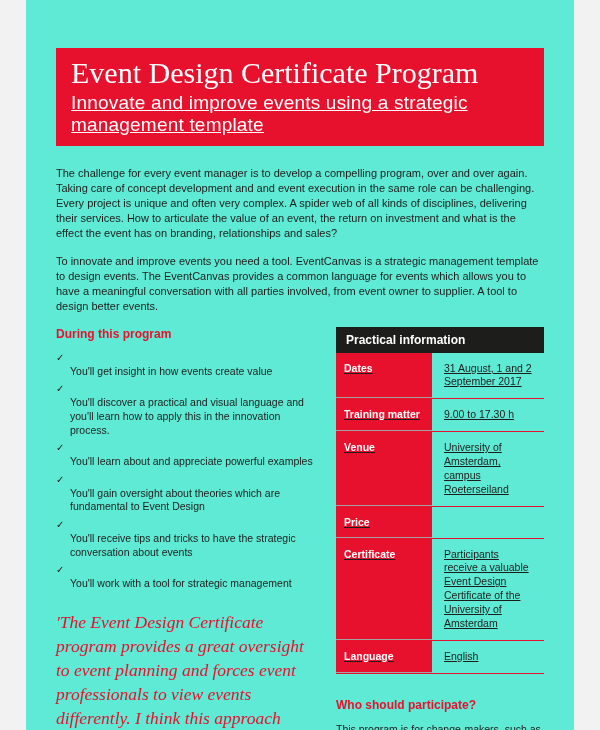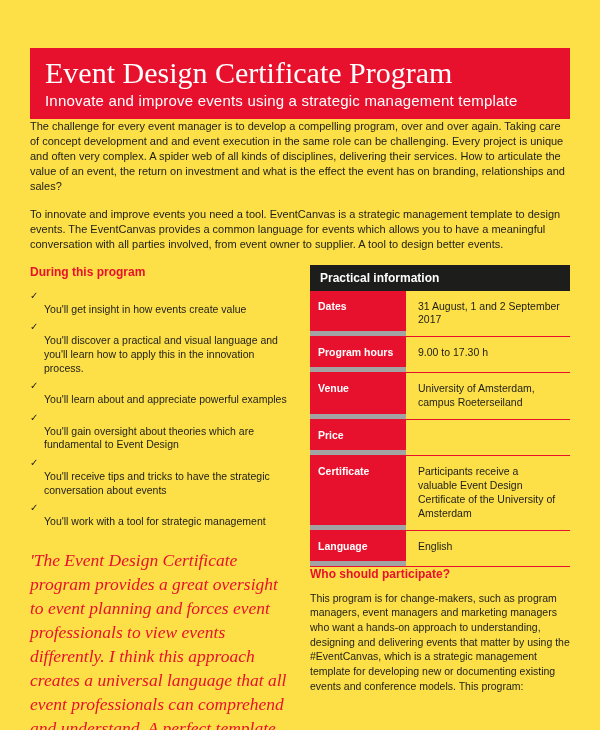--- a/index.html
+++ b/index.html
@@ -1,46 +1,47 @@
 <!DOCTYPE html>
 <html><head>
 <meta charset="utf-8">
 <style>
   * { margin: 0; padding: 0; box-sizing: border-box; }
   html, body { background: #f2f2f2; }
   .page {
-    width: 600px; height: 730px;
+    width: 548px; height: 730px;
     margin: 0 auto;
-    background: #fde047;
+    background: #5eead4;
     font-family: "Liberation Sans", sans-serif;
     color: #1d1d1b;
     padding: 48px 30px 0 30px;
     overflow: hidden;
     position: relative;
   }
   
   .banner {
     background: #e8112d;
     color: #ffffff;
     padding: 8px 15px 10px 15px;
   }
   .banner h1 {
     font-family: "Liberation Serif", serif;
     font-weight: normal;
     font-size: 30px;
     line-height: 1.1;
   }
   .banner .subtitle {
-    font-size: 15px;
+    font-size: 19px;
     font-weight: normal;
     margin-top: 3px;
     letter-spacing: 0.2px;
-  }
-  
-  .intro { }
+    text-decoration: underline;
+  }
+  
+  .intro { margin-top: 20px; }
   .intro p {
     font-size: 11px;
     line-height: 1.36;
     color: #1d1d1b;
     margin-bottom: 13px;
   }
   
   .columns { display: flex; gap: 22px; margin-top: 10px; }
   .col-left { flex: 0 0 258px; }
   .col-right { flex: 1; min-width: 0; }
@@ -69,50 +70,50 @@
   
   .quote {
     font-family: "Liberation Serif", serif;
     font-style: italic;
     color: #e8112d;
     font-size: 17.5px;
     line-height: 1.37;
     margin: 20px 0 16px 0;
   }
   
-  .info-table { width: 100%; }
+  .info-table { width: 100%; text-decoration: underline; }
   .info-header {
     background: #1d1d1b;
     color: #ffffff;
     font-size: 12px;
     font-weight: bold;
     padding: 6px 10px;
   }
   .info-row {
     display: flex;
     border-bottom: 1px solid #e8112d;
   }
   .info-label {
     flex: 0 0 96px;
     background: #e8112d;
     color: #ffffff;
     font-size: 10.5px;
     font-weight: bold;
     padding: 9px 8px;
-    border-bottom: 5px solid #a3a3a3;
+    border-bottom: 1px solid #a3a3a3;
   }
   .info-value {
     flex: 1;
     font-size: 10.5px;
     line-height: 1.32;
     padding: 9px 10px 9px 12px;
     color: #1d1d1b;
   }
   
-  .participate-heading { }
+  .participate-heading { margin-top: 24px; }
   .participate-text {
     font-size: 10.5px;
     line-height: 1.4;
     margin-bottom: 12px;
   }
 </style>
 </head>
 <body>
 
 <div class="page">
@@ -174,21 +175,21 @@
       <div class="info-table">
         <div class="info-header">Practical information</div>
         <div>
 
             <div class="info-row">
               <div class="info-label">Dates</div>
               <div class="info-value">31 August, 1 and 2 September 2017</div>
             </div>
 
             <div class="info-row">
-              <div class="info-label">Program hours</div>
+              <div class="info-label">Training matter</div>
               <div class="info-value">9.00 to 17.30 h</div>
             </div>
 
             <div class="info-row">
               <div class="info-label">Venue</div>
               <div class="info-value">University of Amsterdam, campus Roeterseiland</div>
             </div>
 
             <div class="info-row">
               <div class="info-label">Price</div>

